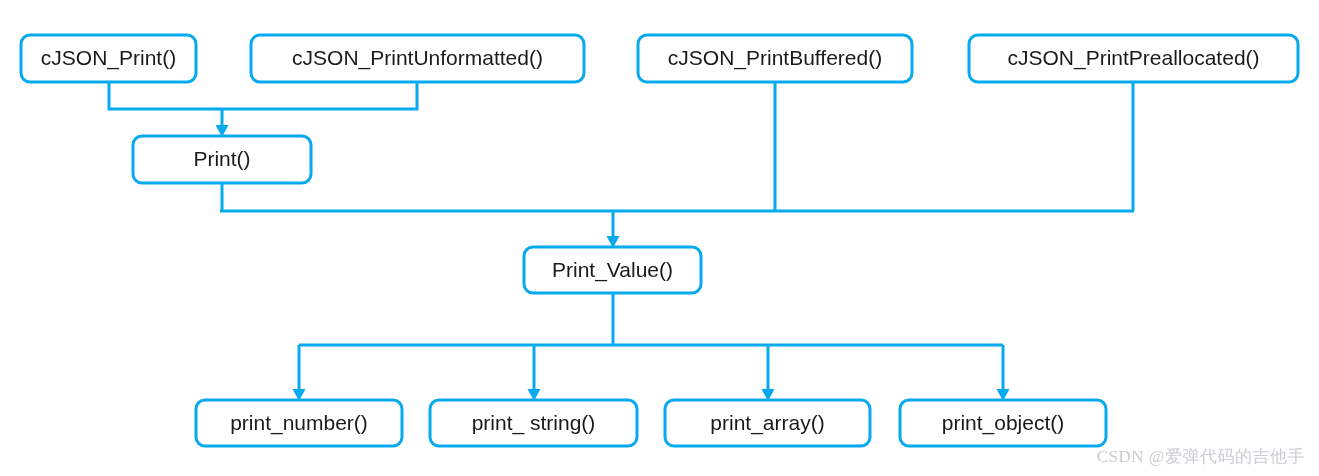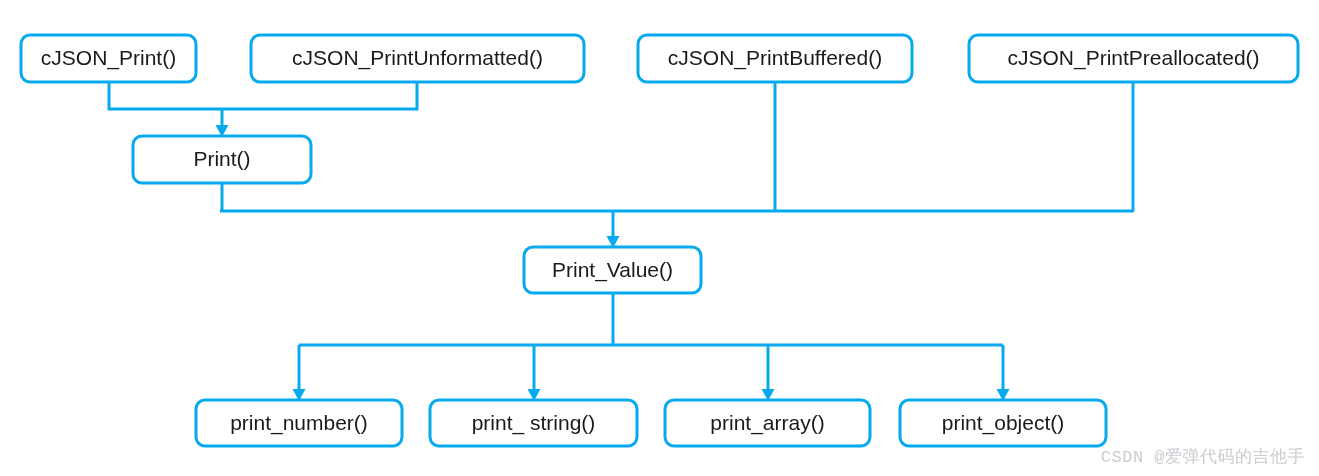--- a/index.html
+++ b/index.html
@@ -48,21 +48,21 @@
     stroke-linejoin: miter;
   }
   .arrow-head {
     fill: #07aaef;
     stroke: none;
   }
   .watermark {
     position: absolute;
     right: 14px;
     bottom: 8px;
-    font-family: Liberation Mono, monospace;
+    font-family: Liberation Serif, serif;
     font-size: 17px;
     color: #c9ccd1;
     letter-spacing: 0.5px;
     user-select: none;
     white-space: nowrap;
   }
 </style>
 </head>
 <body>
 

